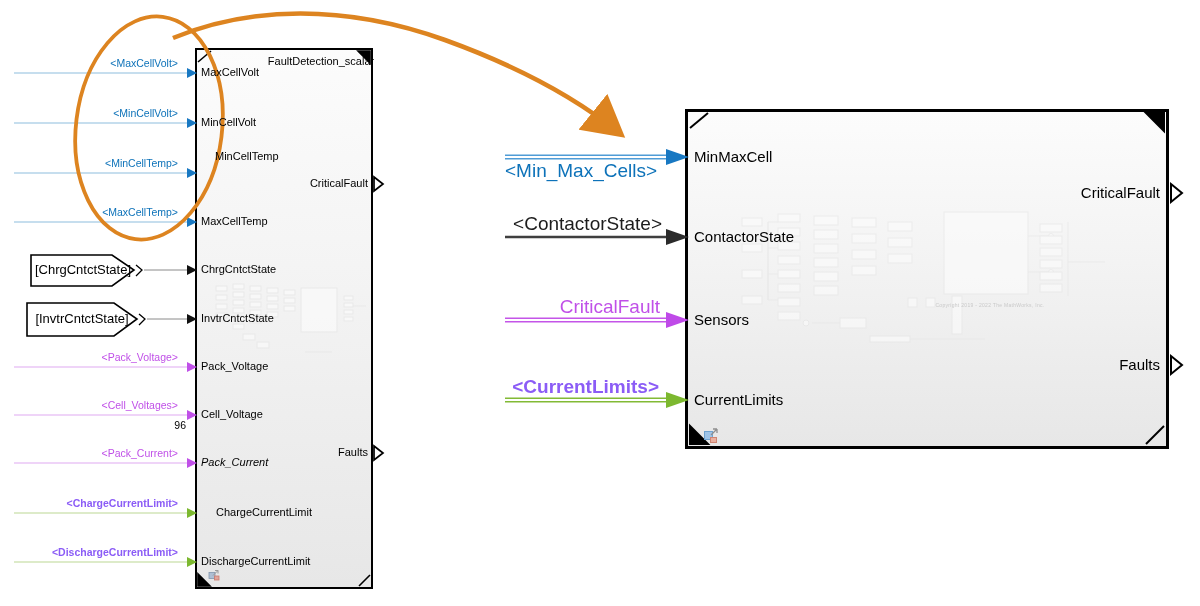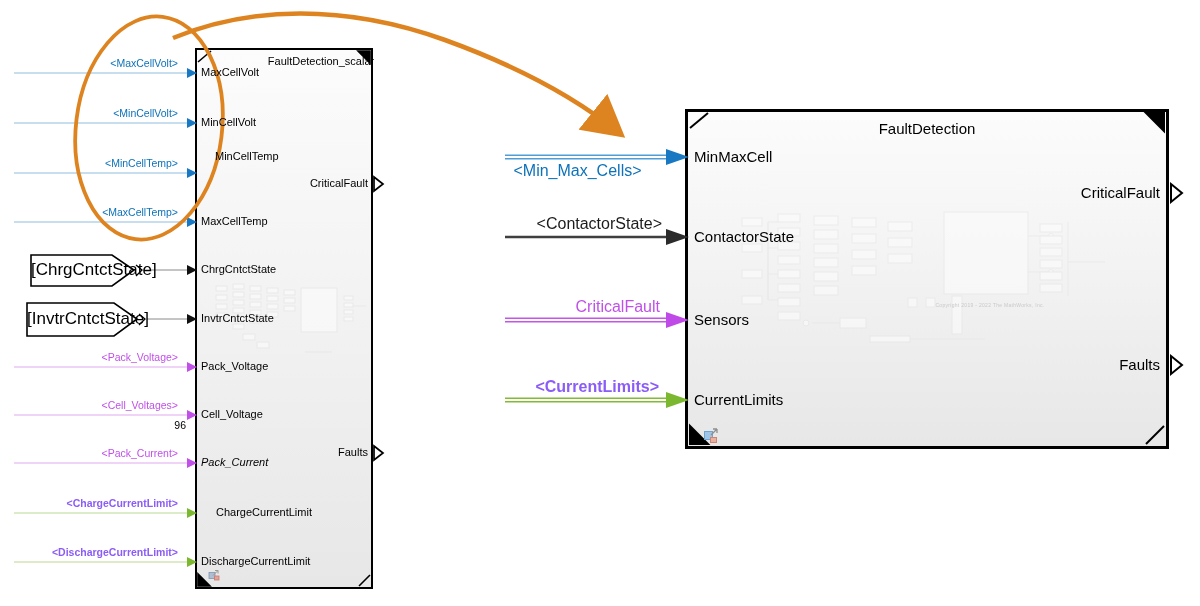--- a/index.html
+++ b/index.html
@@ -6,22 +6,22 @@
   #canvas{position:relative;width:1200px;height:606px;background:#fff;overflow:hidden;
           font-family:"Liberation Sans",sans-serif;}
   #wires{position:absolute;left:0;top:0;z-index:3;}
   .blk{position:absolute;border:2px solid #000;
        background:linear-gradient(180deg,#fcfcfc 0%,#f3f3f3 45%,#e7e7e7 100%);
        box-sizing:border-box;z-index:1;}
   .lbl{position:absolute;white-space:nowrap;z-index:4;color:#000;}
   .r{text-align:right;} .c{text-align:center;}
   .f10{font-size:10.5px;line-height:12px;}
   .f11{font-size:11px;line-height:13px;}
-  .f11b{font-size:17px;line-height:14px;}
-  .f14{font-size:16px;line-height:17px;}
+  .f11b{font-size:13px;line-height:14px;}
+  .f14{font-size:19px;line-height:17px;}
   .f15{font-size:15px;line-height:18px;}
   .blue{color:#0d72b9;} .mag{color:#c050e8;} .grn{color:#8b5cf6;font-weight:bold;} .blk-c{color:#1c1c1c;}
   .wm{font-size:5px;line-height:6px;color:#c9c9c9;letter-spacing:0.3px;}
   .badge{position:absolute;z-index:4;}
 </style>
 </head>
 <body>
 
 <div id="canvas">
 
@@ -257,21 +257,20 @@
   <div class="lbl f11" style="left:216px;top:506px;">ChargeCurrentLimit</div>
   <div class="lbl f11" style="left:201px;top:555px;">DischargeCurrentLimit</div>
   <div class="lbl f11 r" style="left:240px;top:177px;width:128px;">CriticalFault</div>
   <div class="lbl f11 r" style="left:240px;top:446px;width:128px;">Faults</div>
 
   <div class="lbl f14 blue c" style="left:505px;top:162px;width:145px;">&lt;Min_Max_Cells&gt;</div>
   <div class="lbl f14 blk-c r" style="left:505px;top:215px;width:157px;">&lt;ContactorState&gt;</div>
   <div class="lbl f14 mag r" style="left:505px;top:298px;width:155px;">CriticalFault</div>
   <div class="lbl f14 grn r" style="left:505px;top:378px;width:154px;">&lt;CurrentLimits&gt;</div>
 
-  <div class="lbl f15 c" style="left:687px;top:120px;width:480px;">FaultDetection</div>
   <div class="lbl f15" style="left:694px;top:148px;">MinMaxCell</div>
   <div class="lbl f15" style="left:694px;top:228px;">ContactorState</div>
   <div class="lbl f15" style="left:694px;top:311px;">Sensors</div>
   <div class="lbl f15" style="left:694px;top:391px;">CurrentLimits</div>
   <div class="lbl f15 r" style="left:900px;top:184px;width:260px;">CriticalFault</div>
   <div class="lbl f15 r" style="left:900px;top:356px;width:260px;">Faults</div>
 
   <div class="lbl wm c" style="left:905px;top:302px;width:170px;">Copyright 2019 - 2022 The MathWorks, Inc.</div>
 
   <svg class="badge" style="left:208px;top:569px;" width="12" height="12" viewBox="0 0 12 12">

